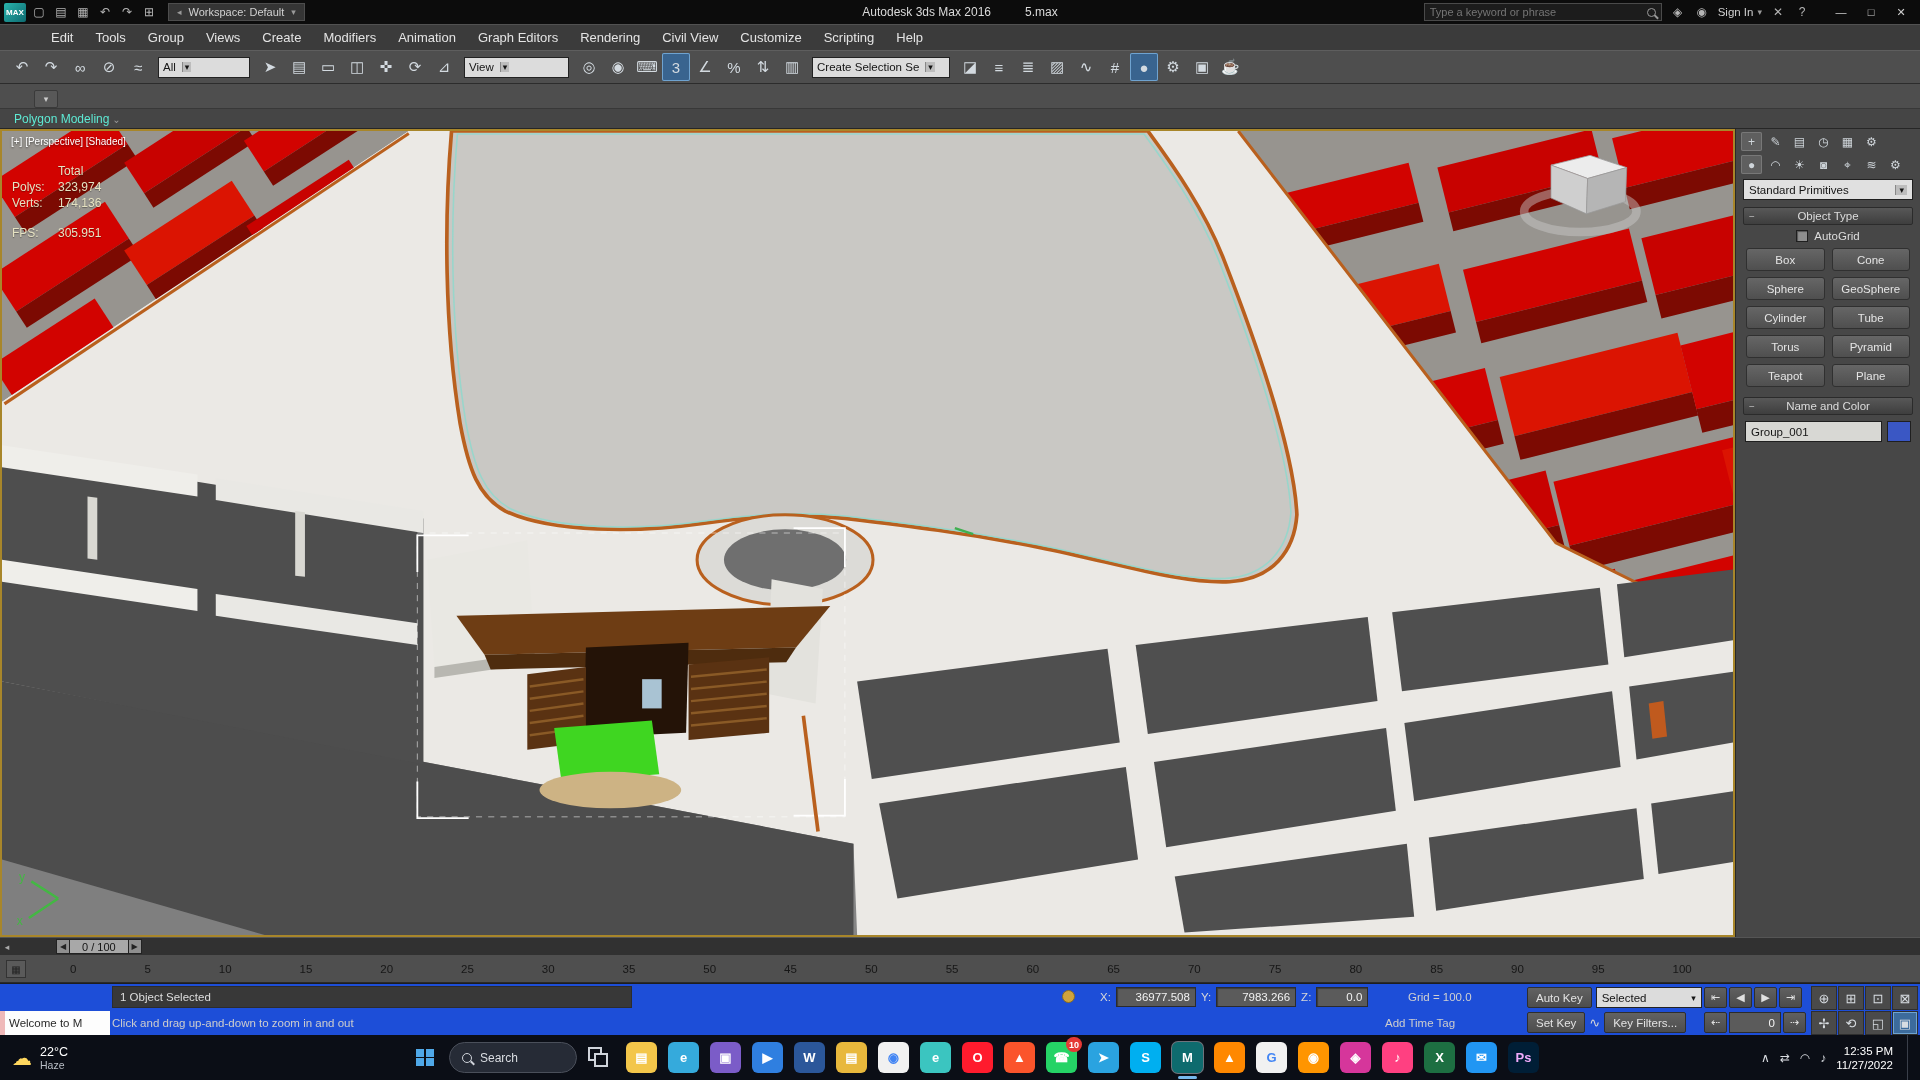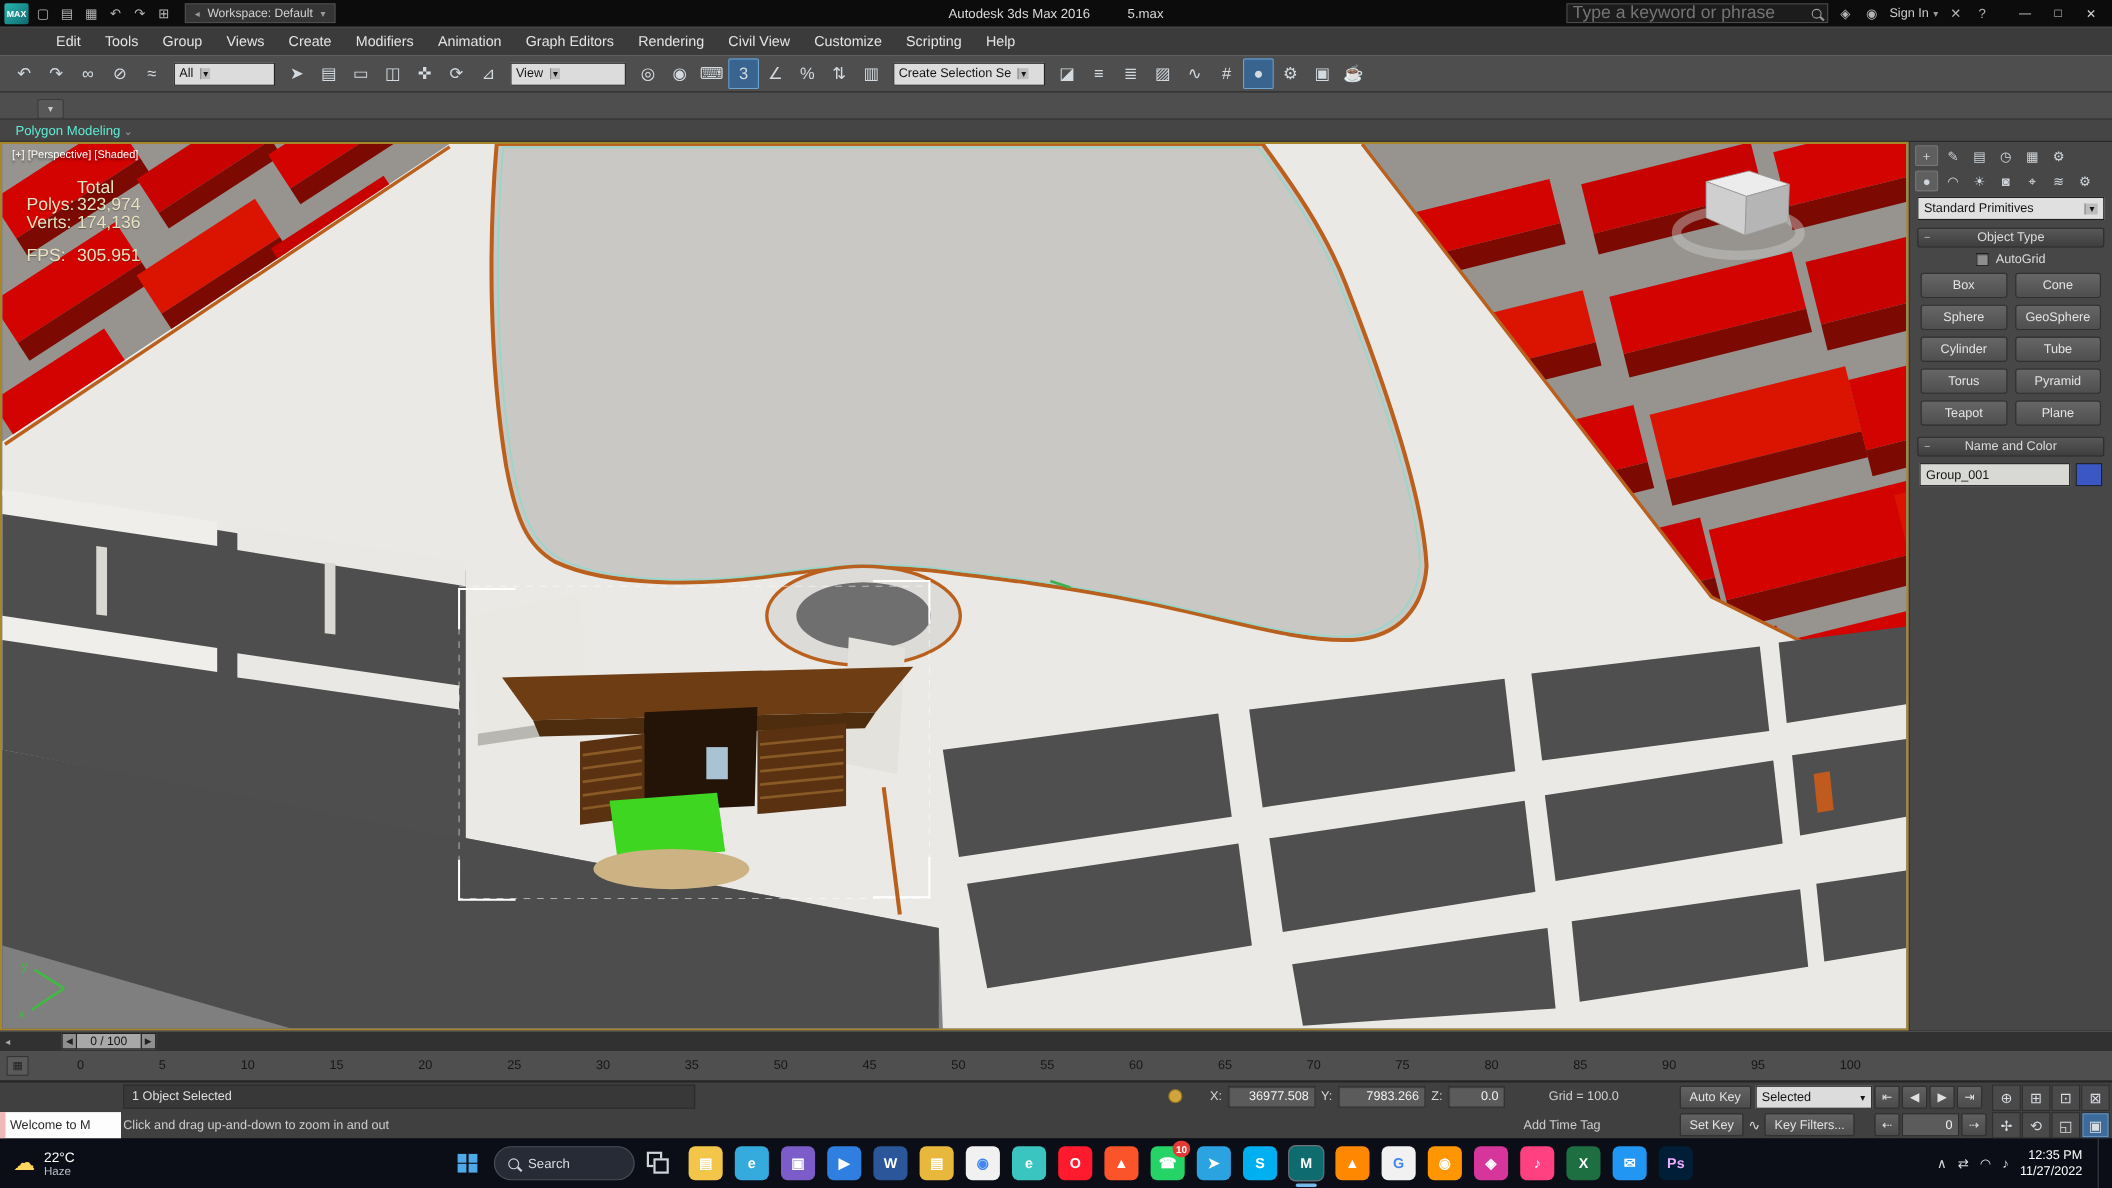--- a/index.html
+++ b/index.html
@@ -8,21 +8,21 @@
 
   
   .titlebar{height:24px;background:#0c0c0c;display:flex;align-items:center;gap:3px;padding:0 4px;color:#c9c9c9;font-size:12px;position:relative;flex:0 0 auto}
   .max-logo{width:22px;height:19px;background:linear-gradient(135deg,#2ab5ae,#0d6a70);color:#fff;font-weight:bold;font-size:8px;display:flex;align-items:center;justify-content:center;border-radius:2px}
   .qicon{width:20px;height:19px;display:flex;align-items:center;justify-content:center;color:#b5b5b5;font-size:12px}
   .workspace-pill{background:#353535;border:1px solid #4d4d4d;height:18px;display:flex;align-items:center;gap:7px;padding:0 8px;font-size:11px;color:#d2d2d2;margin-left:6px}
   .workspace-pill .car{font-size:9px;color:#9a9a9a}
   .tb-title{position:absolute;left:50%;transform:translateX(-50%);display:flex;gap:34px;font-size:12px;color:#dadada;white-space:nowrap}
   .tb-right{margin-left:auto;display:flex;align-items:center;gap:6px}
   .search-wrap{display:flex;align-items:center;background:#1c1c1c;border:1px solid #4a4a4a;height:18px;width:238px;padding:0 5px;gap:5px}
-  .search-wrap input{flex:1;background:transparent;border:none;outline:none;color:#b9b9b9;font-size:16px}
+  .search-wrap input{flex:1;background:transparent;border:none;outline:none;color:#b9b9b9;font-size:11px}
   .mag{width:9px;height:9px;border:1.5px solid #9a9a9a;border-radius:50%;position:relative;flex:0 0 auto}
   .mag::after{content:"";position:absolute;width:5px;height:1.5px;background:#9a9a9a;transform:rotate(45deg);right:-4px;bottom:-2px}
   .signin{display:flex;align-items:center;gap:4px;font-size:11.5px;color:#cfcfcf}
   .winctl{display:flex;margin-left:8px}
   .winctl span{width:30px;height:22px;display:flex;align-items:center;justify-content:center;color:#cfcfcf;font-size:11px}
 
   
   .menubar{height:26px;background:#3b3b3b;border-top:1px solid #515151;display:flex;align-items:center;padding-left:40px;flex:0 0 auto}
   .menu-item{padding:0 11px;font-size:13px;color:#e4e4e4;height:100%;display:flex;align-items:center}
 
@@ -42,21 +42,21 @@
   .ribbon-min{width:24px;height:18px;margin-left:8px;background:#585858;border:1px solid #3a3a3a;color:#ccc;font-size:9px;display:flex;align-items:center;justify-content:center;border-radius:2px}
   .ribbon-panel{height:21px;background:#454545;border-top:1px solid #383838;border-bottom:1px solid #262626;display:flex;align-items:center;padding-left:14px;flex:0 0 auto}
   .ribbon-panel .plabel{font-size:12px;color:#5eead4}
   .ribbon-panel .plabel::after{content:" ⌄";color:#9a9a9a;font-size:10px}
 
   
   .workspace{flex:1;display:flex;min-height:0}
   .viewport{position:relative;width:1735px;background:#808080;border:2px solid #a8862a;flex:0 0 auto}
   .viewport svg.scene{position:absolute;inset:0;width:100%;height:100%}
   .vp-label{position:absolute;top:5px;left:9px;color:#fff;font-size:10px;text-shadow:0 1px 2px rgba(0,0,0,.5)}
-  .vp-stats{position:absolute;top:32px;left:22px;color:#e6e2c2;font-size:16px;line-height:16px;text-shadow:0 1px 1px rgba(0,0,0,.35)}
+  .vp-stats{position:absolute;top:32px;left:10px;color:#e6e2c2;font-size:12px;line-height:16px;text-shadow:0 1px 1px rgba(0,0,0,.35)}
   .vp-stats .srow{display:flex}
   .vp-stats .sl{width:46px}
   .vp-stats .total-row .sv{margin-left:46px}
   .vp-stats .fps-row{margin-top:14px}
 
   
   .cpanel{flex:1;background:#474747;border-left:1px solid #2a2a2a;display:flex;flex-direction:column;font-size:11.5px}
   .cp-iconrow{display:flex;gap:3px;padding:3px 5px 1px}
   .cpicon{width:21px;height:19px;display:flex;align-items:center;justify-content:center;color:#cfd5da;font-size:12px;border-radius:2px}
   .cpicon[data-active="true"]{background:#5f5f5f;box-shadow:inset 0 0 0 1px #787878}
@@ -78,21 +78,21 @@
   .trk-arrow{width:14px;height:16px;display:flex;align-items:center;justify-content:center;color:#aaa;font-size:9px}
   .ts-handle{position:absolute;left:56px;display:flex;align-items:center;height:15px}
   .ts-btn{width:14px;height:15px;background:#8f8f8f;border:1px solid #222;color:#222;font-size:8px;display:flex;align-items:center;justify-content:center}
   .ts-box{height:15px;background:#a8a8a8;border:1px solid #222;border-left:none;border-right:none;color:#141414;font-size:11px;display:flex;align-items:center;padding:0 12px;white-space:nowrap}
   .ruler{height:28px;background:#4f4f4f;border-bottom:1px solid #2a2a2a;display:flex;align-items:center;padding:0 228px 0 70px;position:relative;flex:0 0 auto}
   .ruler-ticks{flex:1;display:flex;justify-content:space-between}
   .tick{font-size:11.5px;color:#161616}
   .ruler-corner{position:absolute;left:6px;top:5px;width:20px;height:18px;background:#5a5a5a;border:1px solid #333;color:#222;font-size:10px;display:flex;align-items:center;justify-content:center}
 
   
-  .statusbar{height:52px;background:#404040;border-top:1px solid #1e1e1e;position:relative;font-size:11.5px;color:#d5d5d5;flex:0 0 auto}
+  .statusbar{height:52px;background:#1d4ed8;border-top:1px solid #1e1e1e;position:relative;font-size:11.5px;color:#d5d5d5;flex:0 0 auto}
   .sel-status{position:absolute;left:112px;top:2px;width:520px;height:22px;background:#383838;border:1px solid #2c2c2c;display:flex;align-items:center;padding:0 7px;color:#dedede}
   .prompt{position:absolute;left:112px;top:29px;width:880px;height:20px;display:flex;align-items:center;color:#cdcdcd}
   .listener{position:absolute;left:0;top:27px;width:110px;height:24px;background:#fdfdfd;border-left:5px solid #efb9b9;color:#2a2a2a;display:flex;align-items:center;padding:0 4px;overflow:hidden;white-space:nowrap}
   .lock-dot{position:absolute;left:1062px;top:6px;width:13px;height:13px;border-radius:50%;background:#cfa43c;border:1px solid #8a6d1f}
   .coords{position:absolute;left:1100px;top:3px;display:flex;align-items:center;gap:5px}
   .coords .clabel{color:#d8d8d8}
   .cfield{height:20px;background:#5b5b5b;border:1px solid #2b2b2b;box-shadow:inset 1px 1px 1px rgba(0,0,0,.35);color:#f2f2f2;display:flex;align-items:center;justify-content:flex-end;padding:0 5px}
   .fx{width:80px}.fy{width:80px}.fz{width:52px}
   .gridlbl{position:absolute;left:1408px;top:7px;color:#d0d0d0}
   .addtag{position:absolute;left:1385px;top:29px;height:20px;display:flex;align-items:center;color:#cdcdcd}

